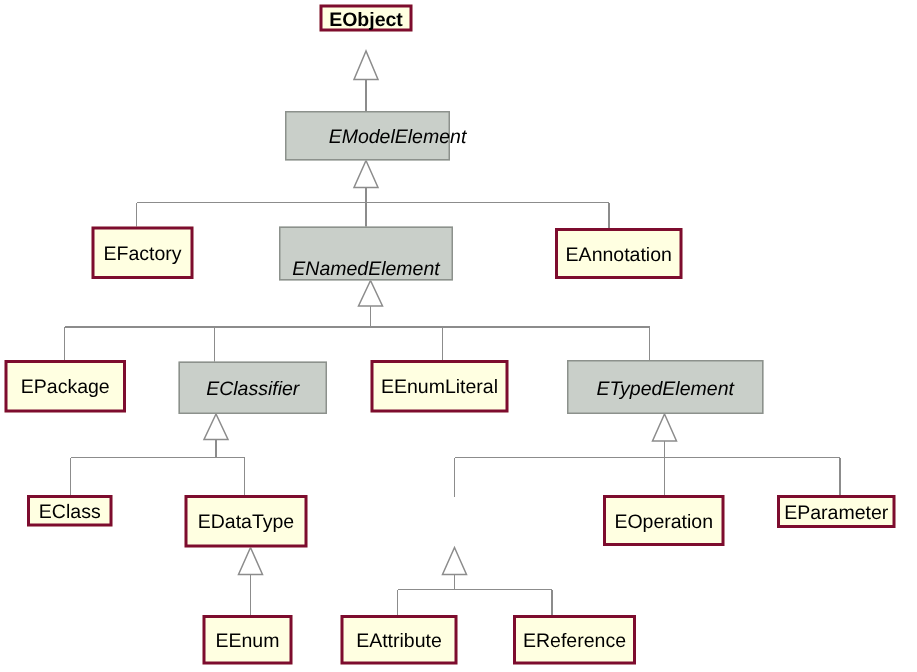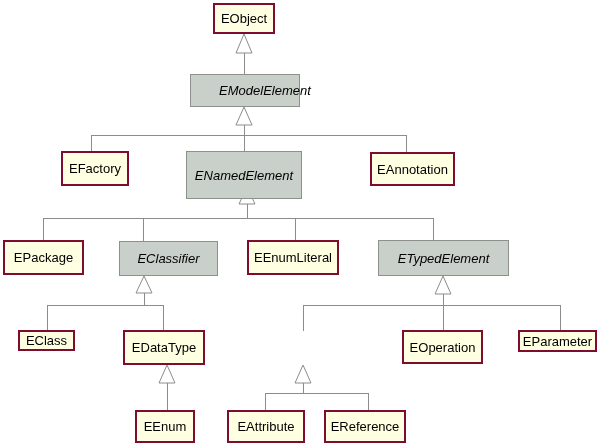--- a/index.html
+++ b/index.html
@@ -74,30 +74,30 @@
       </g>
       <g>
         <line x1="303" y1="383" x2="303" y2="393" stroke="#8C8C8C" stroke-width="1"></line>
         <line x1="265" y1="393" x2="368" y2="393" stroke="#8C8C8C" stroke-width="1"></line>
         <line x1="265" y1="393" x2="265" y2="411" stroke="#8C8C8C" stroke-width="1"></line>
         <line x1="368" y1="393" x2="368" y2="411" stroke="#8C8C8C" stroke-width="1"></line>
         <polygon points="303,365 295,383 311,383" fill="#FFFFFF" stroke="#8C8C8C" stroke-width="1" shape-rendering="auto"></polygon>
       </g>
     </svg>
 
-<div class="node" style="left: 213px; top: 3px; width: 62px; height: 31px;">
+<div class="node" style="left: 213px; top: 3px; width: 62px; height: 18px; font-weight: bold;">
       <span>EObject</span>
     </div>
     <div class="node abstract" style="left: 190px; top: 74px; width: 110px; height: 33px; padding-left: 40px;">
       <span>EModelElement</span>
     </div>
     <div class="node" style="left: 61px; top: 151px; width: 68px; height: 35px;">
       <span>EFactory</span>
     </div>
-    <div class="node abstract" style="left: 186px; top: 151px; width: 116px; height: 48px;">
+    <div class="node abstract" style="left: 186px; top: 151px; width: 116px; height: 36px; align-items: flex-end;">
       <span>ENamedElement</span>
     </div>
     <div class="node" style="left: 370px; top: 152px; width: 85px; height: 34px;">
       <span>EAnnotation</span>
     </div>
     <div class="node" style="left: 3px; top: 240px; width: 81px; height: 35px;">
       <span>EPackage</span>
     </div>
     <div class="node abstract" style="left: 119px; top: 241px; width: 99px; height: 35px;">
       <span>EClassifier</span>
@@ -119,16 +119,16 @@
     </div>
     <div class="node" style="left: 518px; top: 330px; width: 79px; height: 22px;">
       <span>EParameter</span>
     </div>
     <div class="node" style="left: 135px; top: 410px; width: 60px; height: 33px;">
       <span>EEnum</span>
     </div>
     <div class="node" style="left: 227px; top: 410px; width: 78px; height: 33px;">
       <span>EAttribute</span>
     </div>
-    <div class="node" style="left: 324px; top: 410px; width: 82px; height: 33px;">
+    <div class="node" style="left: 342px; top: 410px; width: 82px; height: 33px;">
       <span>EReference</span>
     </div>
   </div>
 
 </body></html>

